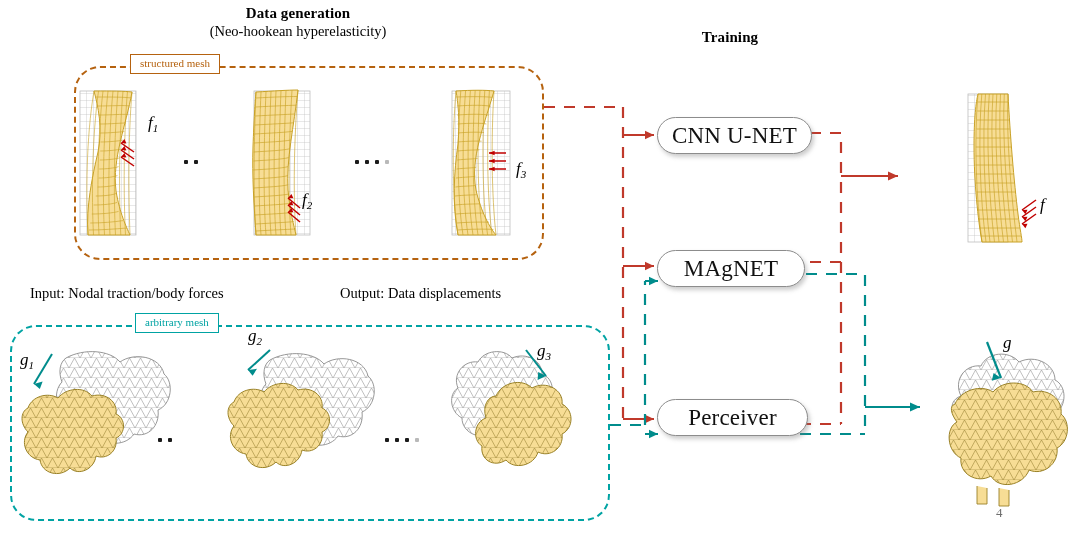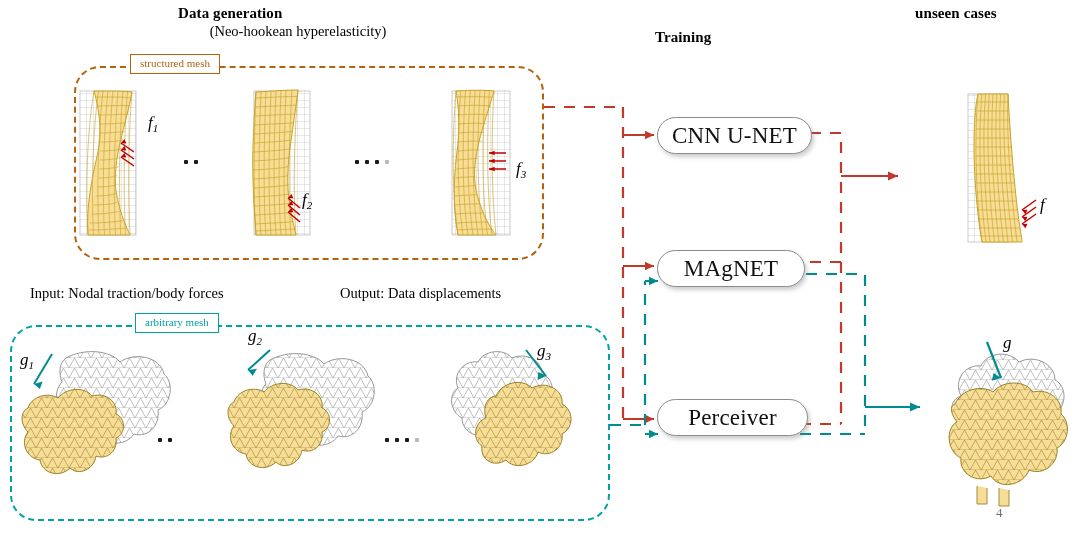--- a/index.html
+++ b/index.html
@@ -6,21 +6,21 @@
   body{
     width:1072px;height:533px;position:relative;overflow:hidden;
     font-family:"Liberation Serif", serif;
     color:#000;
   }
   .abs{position:absolute;}
 
   
   .col-head{
     font-family:"Liberation Serif", serif;
-    font-weight:bold;font-size:15px;line-height:1.28;
+    font-weight:bold;font-size:15px;text-align:center;line-height:1.28;
     letter-spacing:.1px;
   }
   .sub-head{
     font-family:"Liberation Serif", serif;
     font-weight:normal;font-size:14.5px;text-align:center;line-height:1.3;
   }
   .io-label{
     font-family:"Liberation Serif", serif;
     font-size:14.5px;text-align:left;white-space:nowrap;
   }
@@ -74,21 +74,20 @@
 </div>
 <div class="abs sub-head" style="left:158px;top:22px;width:280px;">
   <div>(Neo-hookean hyperelasticity)</div>
 </div>
 
 <div class="abs col-head" style="left:655px;top:4px;width:150px;margin-top:24px;">
   <div>Training</div>
 </div>
 
 <div class="abs col-head" style="left:915px;top:4px;width:150px;">
-  <div>unseen cases</div>
 </div>
 
 <div class="abs group-box" style="left:74px;top:66px;width:470px;width:470px;height:194px;"></div>
 <div class="abs group-tag" style="left:130px;top:54px;">structured mesh</div>
 
 <svg class="mesh-svg" width="150" height="160" style="left:72px;top:86px;">
   <defs>
     <pattern id="refgrid1" width="7" height="7" patternUnits="userSpaceOnUse">
       <path d="M7 0 L0 0 L0 7" fill="none" stroke="#BDBDBD" stroke-width="0.7"></path>
     </pattern>

